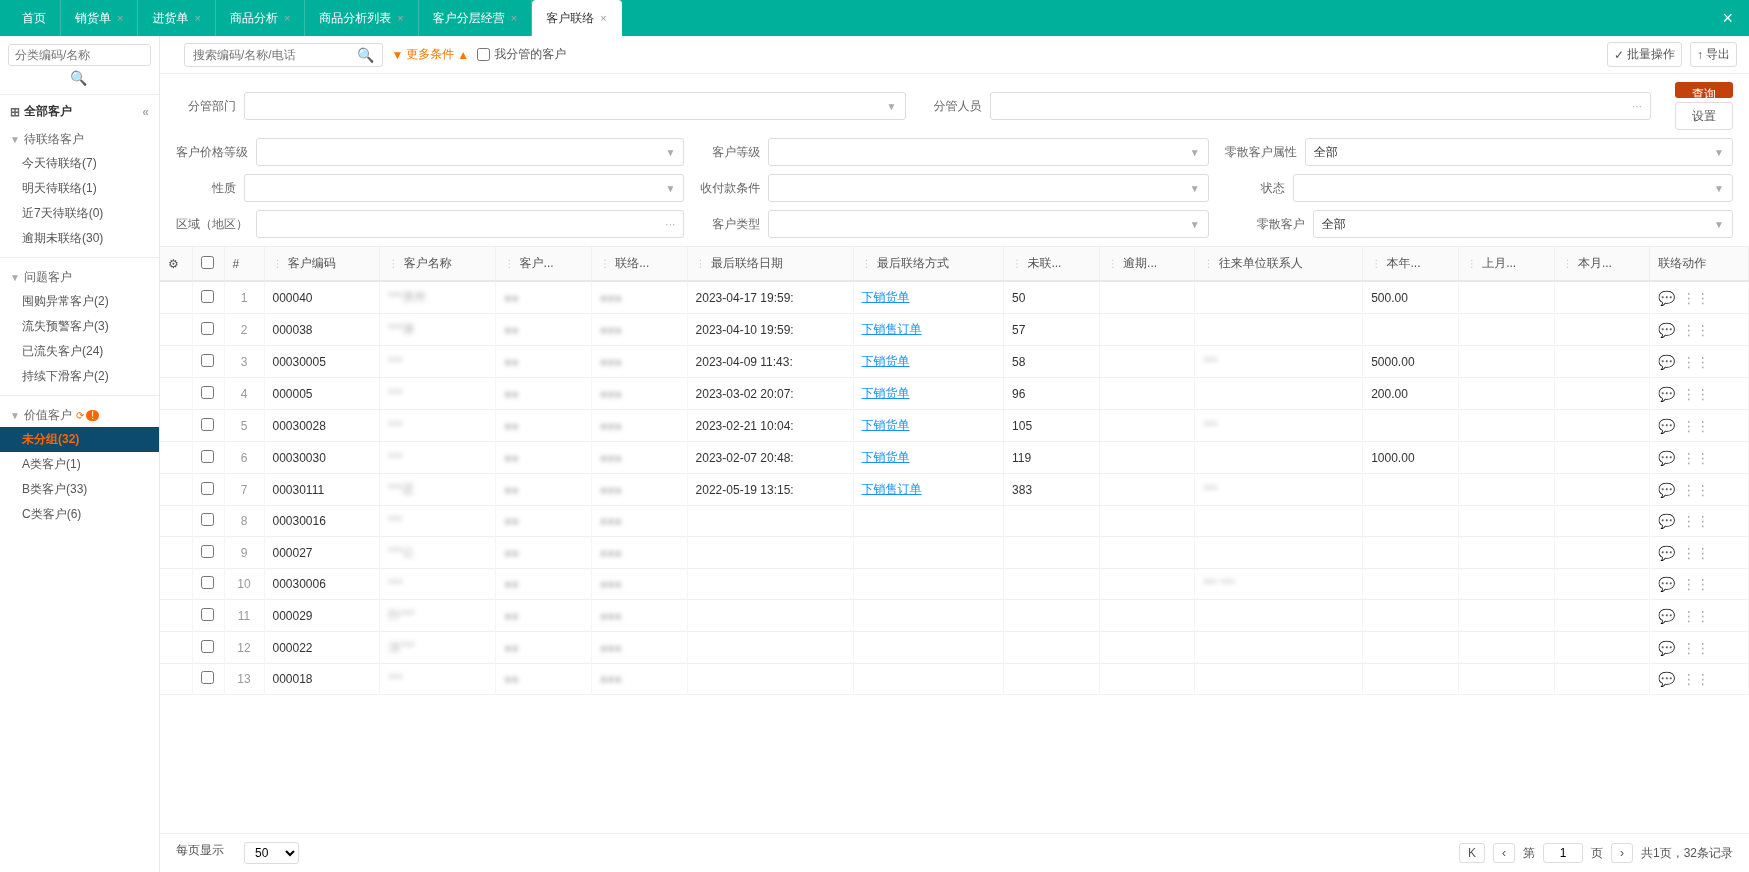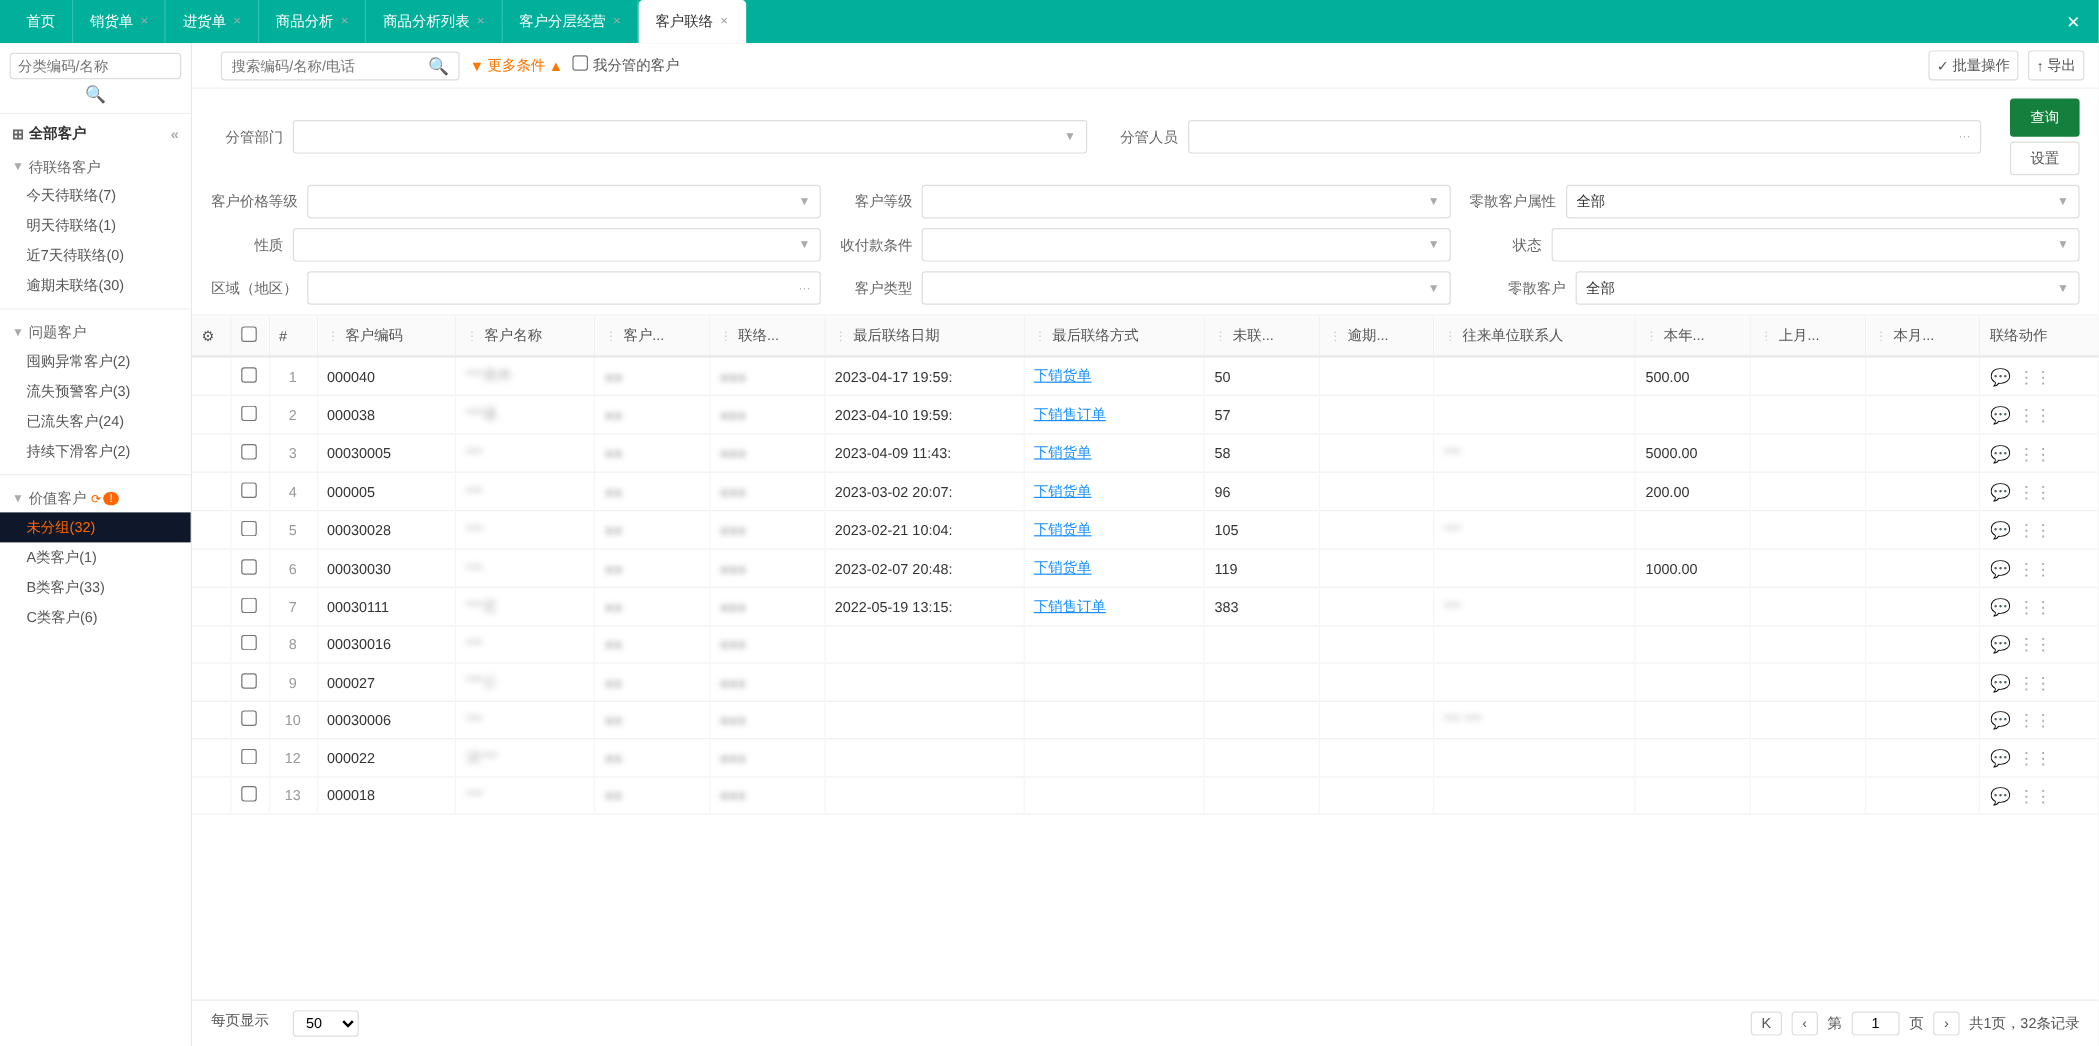--- a/index.html
+++ b/index.html
@@ -49,21 +49,21 @@
     .sidebar-group { padding: 2px 0; }
     .sidebar-group-header {
       display: flex; align-items: center; padding: 5px 10px 3px;
       color: #666; font-size: 12px; cursor: pointer;
     }
     .sidebar-group-header .arrow { font-size: 10px; margin-right: 4px; color: #aaa; }
     .sidebar-item {
       padding: 4px 10px 4px 22px; cursor: pointer; color: #555;
       font-size: 12px; white-space: nowrap; overflow: hidden; text-overflow: ellipsis;
     }
-    .sidebar-item.active { background: #0f172a; color: #ff6600; font-weight: 400; }
+    .sidebar-item.active { background: #0c4a6e; color: #ff6600; font-weight: 700; }
     .sidebar-divider { height: 1px; background: #eee; margin: 4px 0; }
 
     
     .content-area {
       flex: 1; display: flex; flex-direction: column; overflow: hidden;
       background: #f5f5f5;
     }
 
     
     .toolbar {
@@ -74,21 +74,21 @@
     .toolbar .search-box {
       display: flex; align-items: center; border: 1px solid #ddd;
       border-radius: 3px; padding: 3px 8px; gap: 4px; background: #fff; margin-left: 12px;
     }
     .toolbar .search-box input { border: none; outline: none; font-size: 12px; color: #999; width: 160px; }
     .toolbar .search-icon { color: #aaa; font-size: 14px; cursor: pointer; }
     .toolbar .filter-btn {
       display: flex; align-items: center; color: #ff7700; cursor: pointer;
       gap: 3px; font-size: 12px;
     }
-    .toolbar .checkbox-label { display: flex; align-items: flex-start; gap: 4px; color: #555; cursor: pointer; }
+    .toolbar .checkbox-label { display: flex; align-items: center; gap: 4px; color: #555; cursor: pointer; }
     .toolbar-spacer { flex: 1; }
     .toolbar-right { display: flex; gap: 8px; }
     .toolbar-btn {
       display: flex; align-items: center; gap: 3px; cursor: pointer;
       color: #555; font-size: 12px; padding: 3px 6px;
       border: 1px solid #ddd; border-radius: 3px; background: #fff;
     }
 
     
     .filter-panel {
@@ -106,22 +106,22 @@
       font-size: 12px; color: #333; background: #fff; height: 28px;
     }
     .filter-select {
       flex: 1; border: 1px solid #ddd; border-radius: 3px; padding: 4px 8px;
       font-size: 12px; color: #333; background: #fff; height: 28px;
       display: flex; align-items: center; justify-content: space-between; cursor: pointer;
     }
     .filter-select .chevron { color: #aaa; font-size: 10px; }
     .filter-actions { display: flex; flex-direction: column; gap: 4px; margin-left: 8px; }
     .btn-primary {
-      background: #15803d; color: #fff; border: none; border-radius: 3px;
-      padding: 4px 16px; cursor: pointer; font-size: 12px; height: 32px;
+      background: #c2410c; color: #fff; border: none; border-radius: 3px;
+      padding: 4px 16px; cursor: pointer; font-size: 12px; height: 16px;
     }
     .btn-secondary {
       background: #fff; color: #555; border: 1px solid #ddd; border-radius: 3px;
       padding: 4px 16px; cursor: pointer; font-size: 12px; height: 28px;
     }
 
     
     .table-container {
       flex: 1; overflow: auto; background: #fff; margin: 0;
     }
@@ -673,20 +673,43 @@
     <td>
       <div class="action-cell">
         <span class="action-icon" title="联络">💬</span>
         <span class="action-icon" title="更多">⋮⋮</span>
       </div>
     </td>
   </tr>
             <tr>
     <td></td>
     <td><input type="checkbox" style=""></td>
+    <td class="row-num">11</td>
+    <td>000029</td>
+    <td style="color:transparent;text-shadow:0 0 5px #aaa;">扑***</td>
+    <td style="color:transparent;text-shadow:0 0 5px #aaa;">●●</td>
+    <td style="color:transparent;text-shadow:0 0 5px #aaa;">●●●</td>
+    <td></td>
+    <td></td>
+    <td></td>
+    <td></td>
+    <td style=""></td>
+    <td></td>
+    <td></td>
+    <td></td>
+    <td>
+      <div class="action-cell">
+        <span class="action-icon" title="联络">💬</span>
+        <span class="action-icon" title="更多">⋮⋮</span>
+      </div>
+    </td>
+  </tr>
+            <tr>
+    <td></td>
+    <td><input type="checkbox" style=""></td>
     <td class="row-num">12</td>
     <td>000022</td>
     <td style="color:transparent;text-shadow:0 0 5px #aaa;">淡***</td>
     <td style="color:transparent;text-shadow:0 0 5px #aaa;">●●</td>
     <td style="color:transparent;text-shadow:0 0 5px #aaa;">●●●</td>
     <td></td>
     <td></td>
     <td></td>
     <td></td>
     <td style=""></td>

